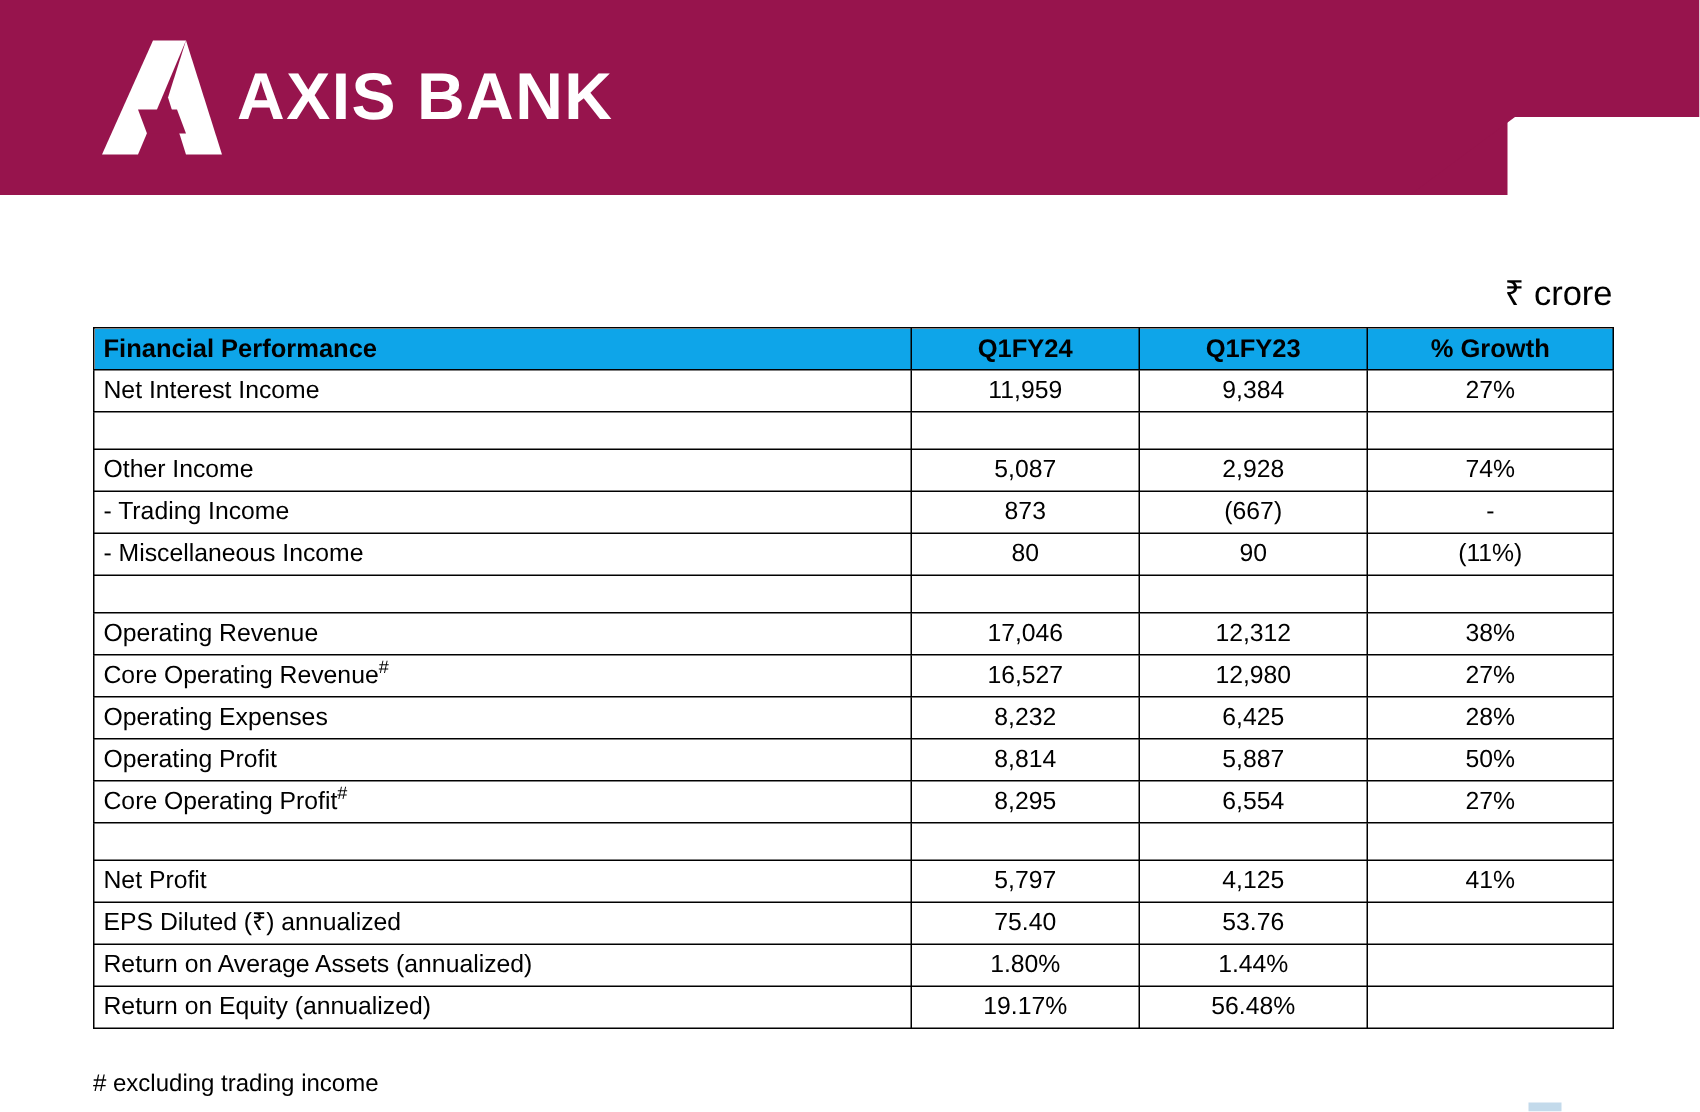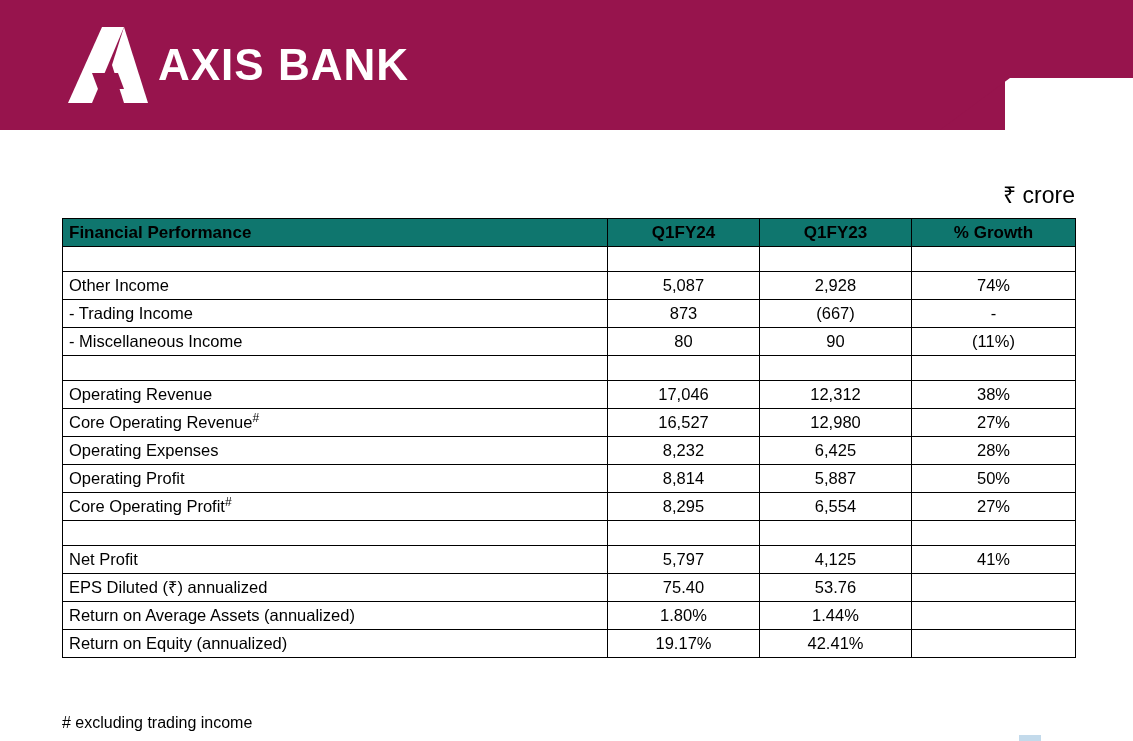--- a/index.html
+++ b/index.html
@@ -107,21 +107,21 @@
 
   table.fin th, table.fin td {
     border: 1px solid #000000;
     height: 27px;
     padding: 0 6px;
     line-height: 27px;
     overflow: hidden;
     white-space: nowrap;
   }
   table.fin thead th {
-    background: #0f766e;
+    background: #0ea5e9;
     font-weight: bold;
     font-size: 17px;
   }
   thead th.lbl { text-align: left; }
   thead th.num { text-align: center; }
 
   td.lbl { text-align: left; }
   td.num { text-align: center; }
   td.indent { padding-left: 16px; }
 
@@ -190,20 +190,26 @@
     </colgroup>
     <thead>
       <tr>
         <th class="lbl">Financial Performance</th>
         <th class="num">Q1FY24</th>
         <th class="num">Q1FY23</th>
         <th class="num">% Growth</th>
       </tr>
     </thead>
     <tbody>
+        <tr>
+          <td class="lbl">Net Interest Income</td>
+          <td class="num">11,959</td>
+          <td class="num">9,384</td>
+          <td class="num">27%</td>
+        </tr>
         <tr class="spacer">
           <td class="lbl"></td>
           <td class="num"></td>
           <td class="num"></td>
           <td class="num"></td>
         </tr>
         <tr>
           <td class="lbl">Other Income</td>
           <td class="num">5,087</td>
           <td class="num">2,928</td>
@@ -277,21 +283,21 @@
         </tr>
         <tr>
           <td class="lbl">Return on Average Assets (annualized)</td>
           <td class="num">1.80%</td>
           <td class="num">1.44%</td>
           <td class="num"></td>
         </tr>
         <tr>
           <td class="lbl">Return on Equity (annualized)</td>
           <td class="num">19.17%</td>
-          <td class="num">42.41%</td>
+          <td class="num">56.48%</td>
           <td class="num"></td>
         </tr>
       </tbody>
   </table>
 </div>
 
 <div class="footnote"># excluding trading income</div>
 
 <div class="corner-mark"></div>
 

